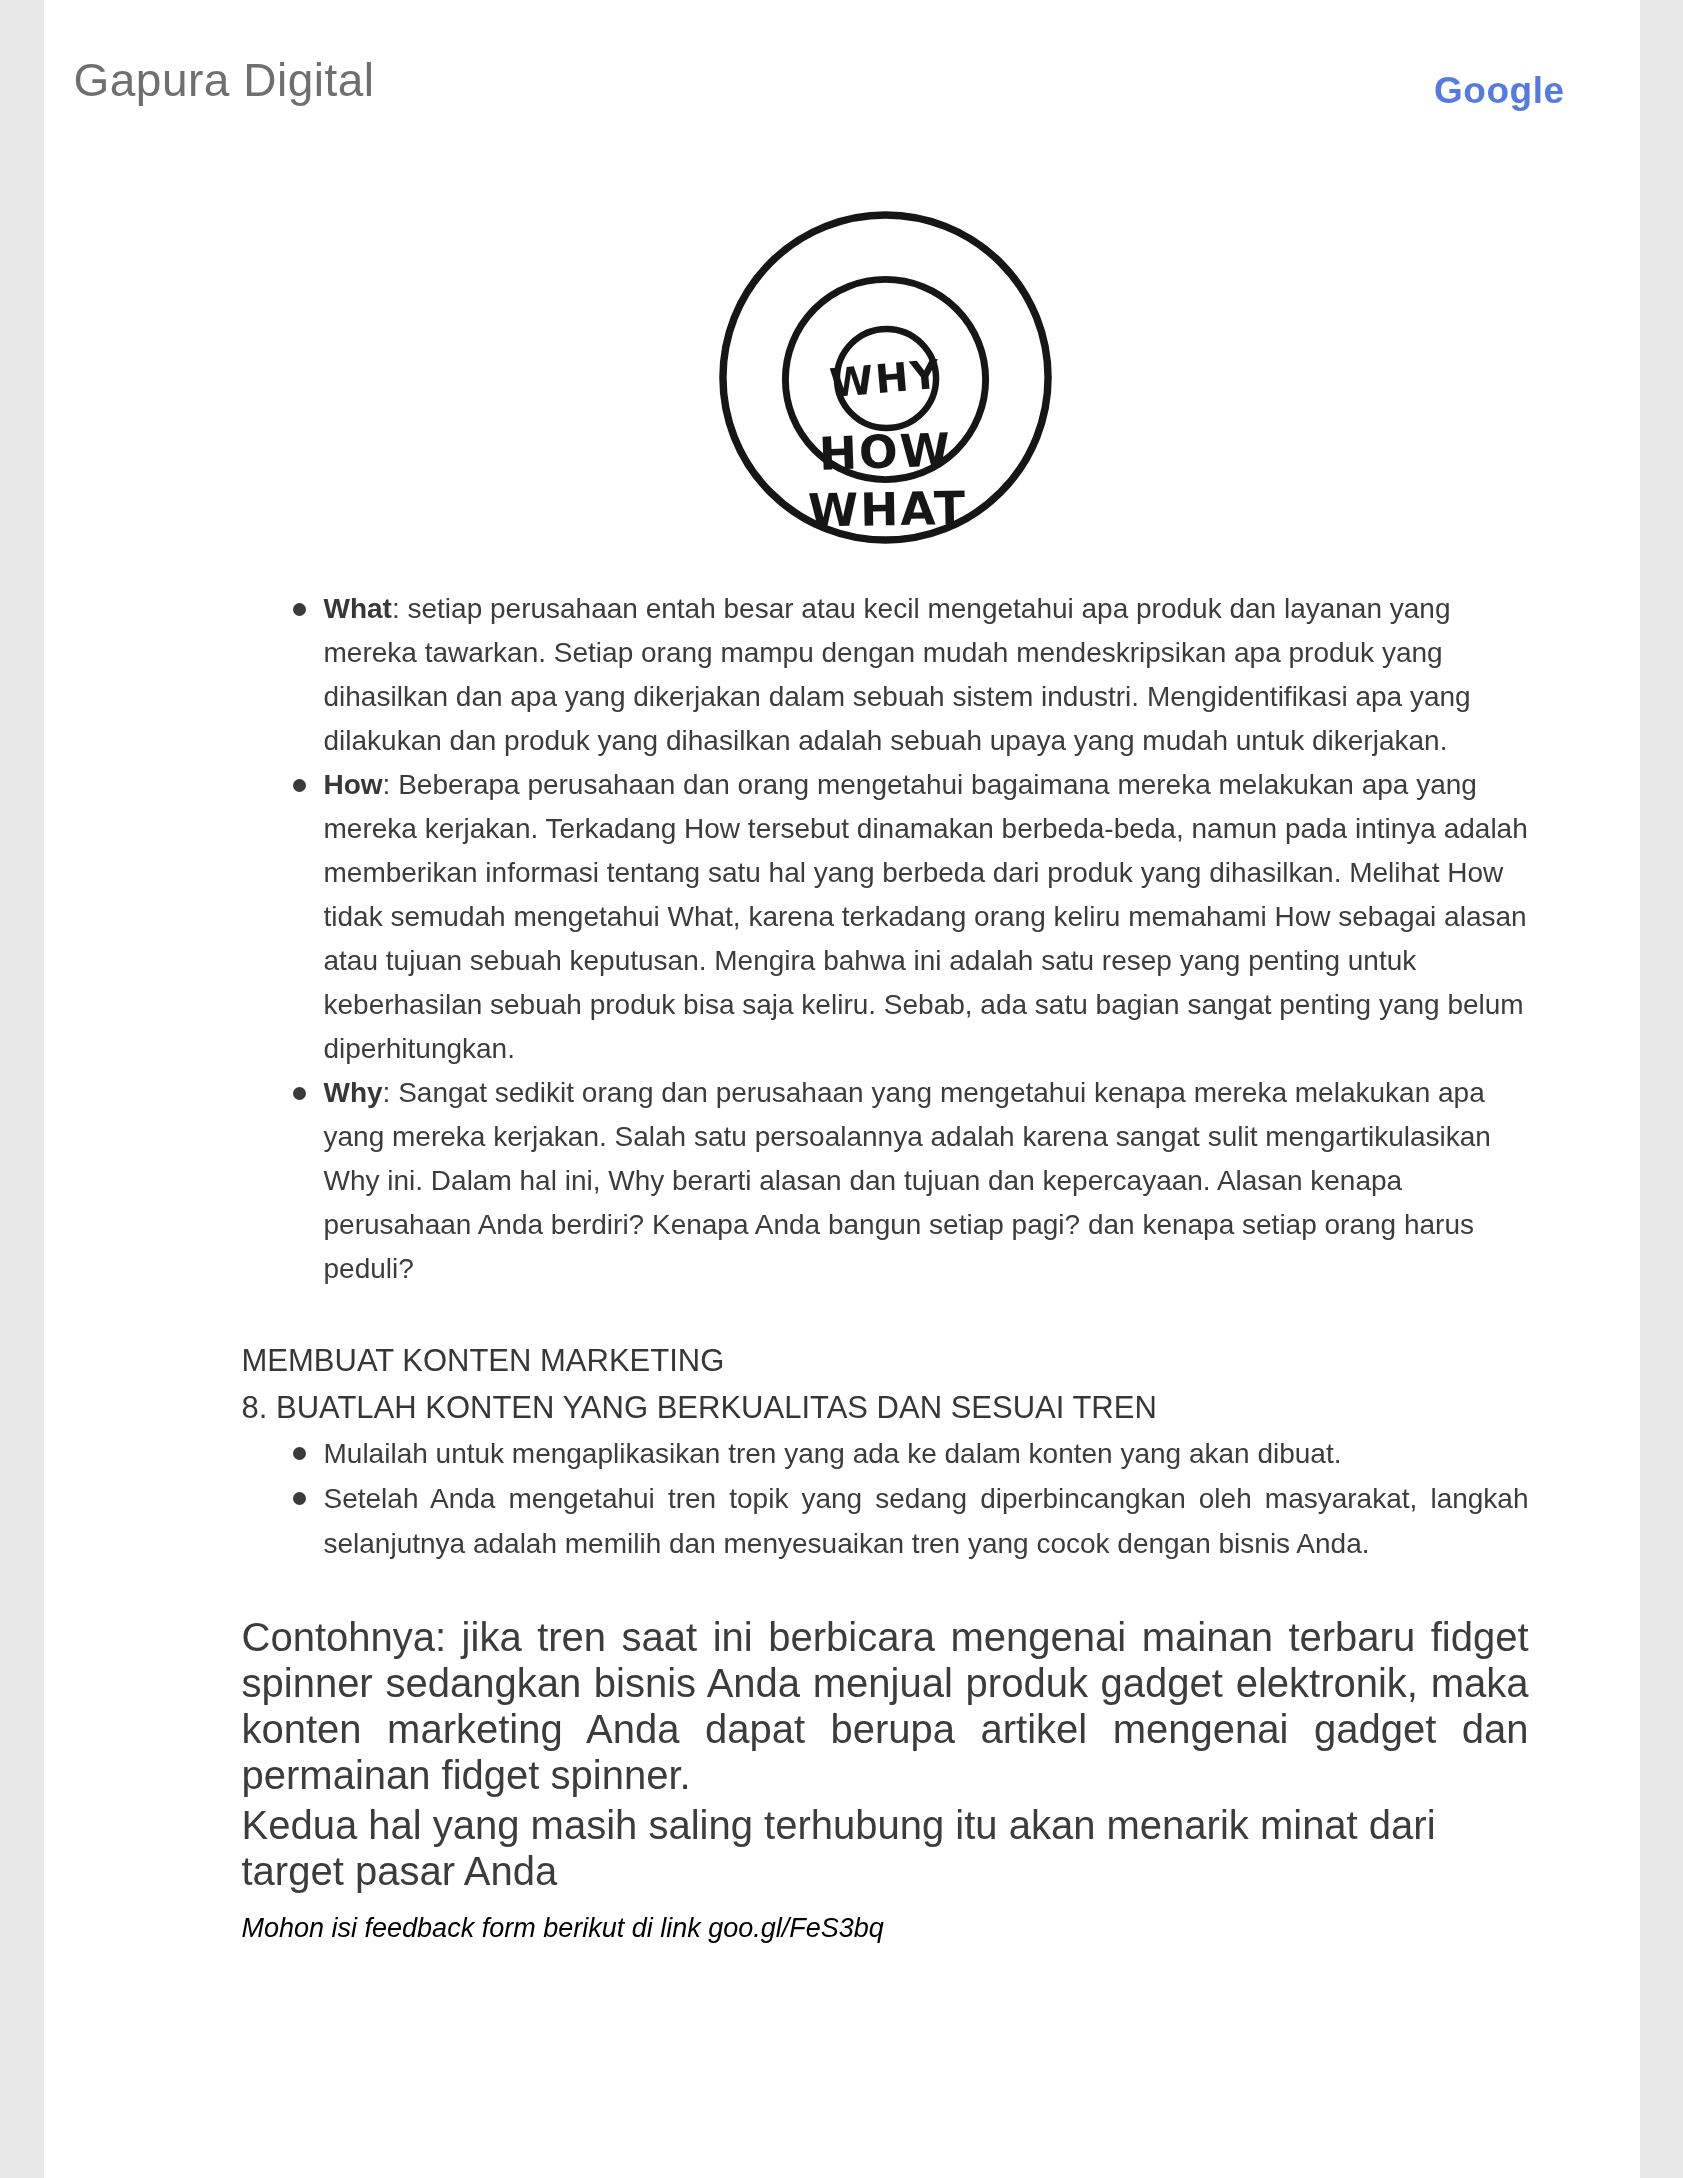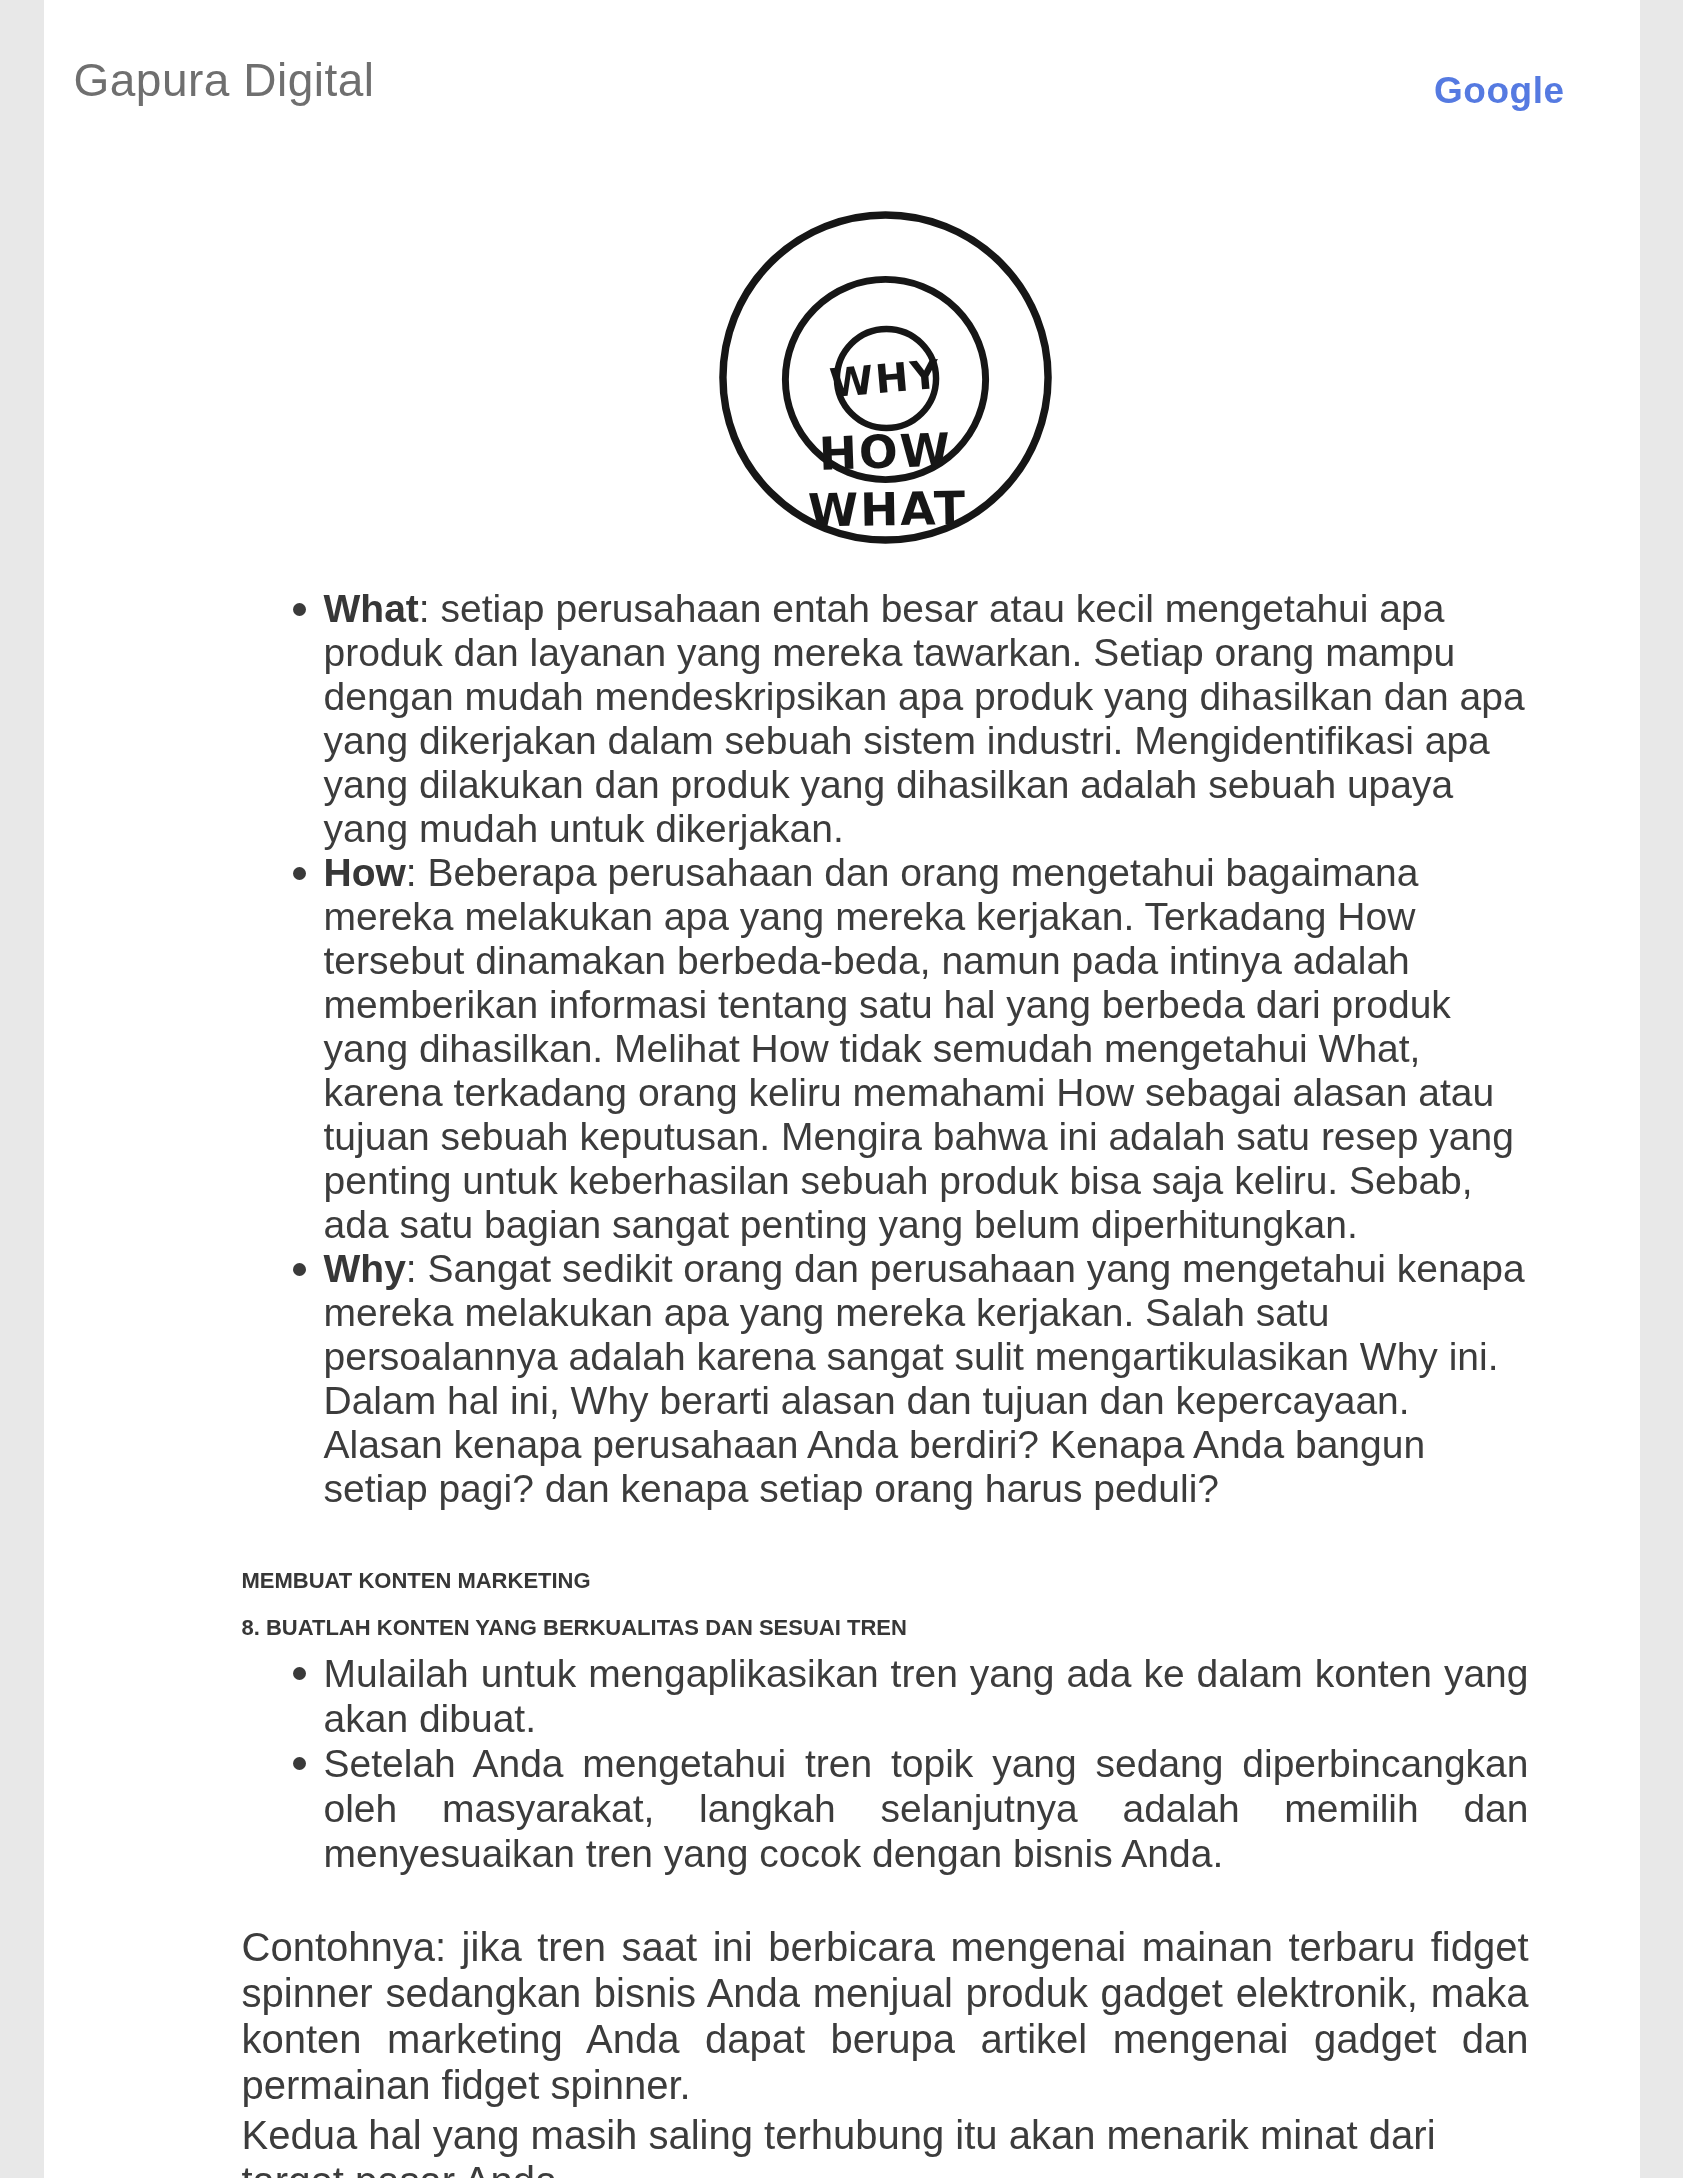--- a/index.html
+++ b/index.html
@@ -30,31 +30,31 @@
   .diagram-wrap { margin:210px auto 0; width:337px; height:337px; }
   .diagram-wrap svg { display:block; }
   .circle-label {
     font-family:"DejaVu Sans", sans-serif;
     font-weight:bold; fill:#161616; letter-spacing:2px;
   }
   
   ul.bullets { margin:40px 0 0; padding:0; list-style:none; }
   ul.bullets li {
     position:relative; padding-left:82px;
-    font-size:39px; line-height:44px;
+    font-size:28px; line-height:44px;
   }
   ul.bullets li::before {
     content:""; position:absolute; left:51px; top:16px;
     width:13px; height:13px; border-radius:50%; background:#3a3a3a;
   }
   .term { font-weight:bold; color:#373737; }
   
   .heading {
-    margin:46px 0 0; font-size:22px; line-height:47px;
-    font-weight:bold; color:#373737;
+    margin:46px 0 0; font-size:31px; line-height:47px;
+    font-weight:normal; color:#373737;
   }
   .heading.second { margin-top:0; }
   ul.bullets.justified { margin-top:0; }
   ul.bullets.justified li { text-align:justify; line-height:45px; }
   
   .para {
     margin:48px 0 0; font-size:40px; line-height:46px;
     text-align:justify;
   }
   .para.follow { margin-top:4px; text-align:left; }

